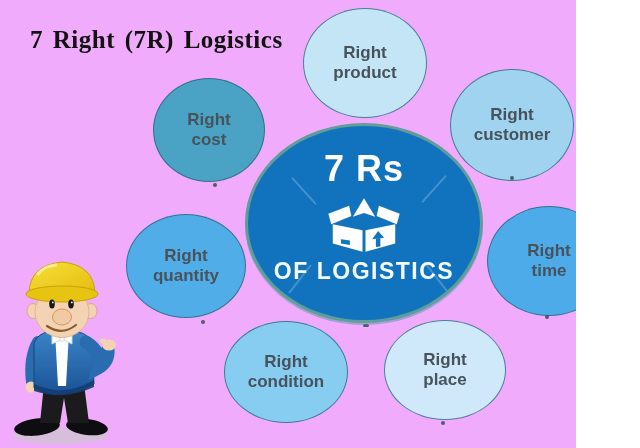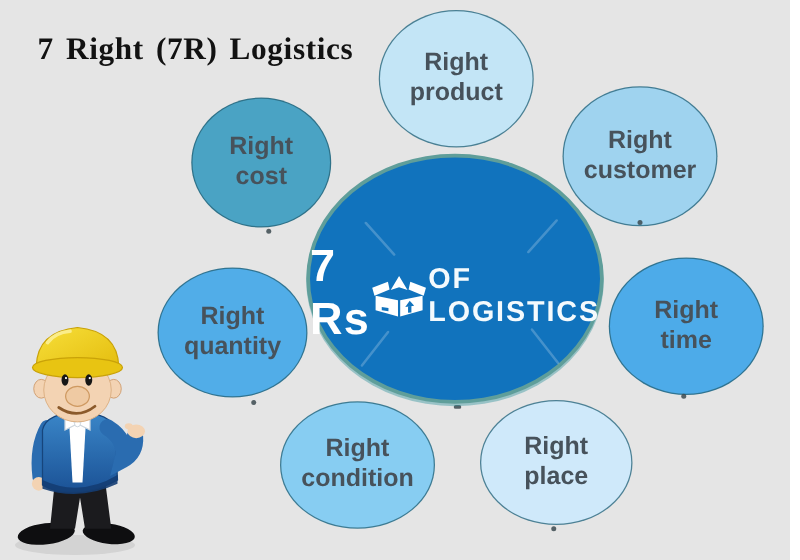--- a/index.html
+++ b/index.html
@@ -1,38 +1,38 @@
 <!DOCTYPE html>
 <html><head>
 <meta charset="utf-8">
 <style>
   html,body{margin:0;padding:0;background:#fff;}
   .stage{
-    position:relative;width:632px;height:448px;background:#e5e5e5;overflow:hidden;
+    position:relative;width:576px;height:448px;background:#f0abfc;overflow:hidden;
     font-family:"Liberation Sans",sans-serif;
   }
   .page-title{
     position:absolute;left:30px;top:26px;
     font-family:"Liberation Serif",serif;font-weight:700;font-size:25px;color:#121212;
     letter-spacing:.5px;word-spacing:3px;white-space:nowrap;
   }
   .node{
     position:absolute;border-radius:50%;
     border:1.6px solid rgba(40,100,120,.78);
     display:flex;align-items:center;justify-content:center;text-align:center;
     box-sizing:border-box;
   }
   .node .lbl{
-    font-weight:700;font-size:20px;line-height:1.18;color:#47525b;
+    font-weight:700;font-size:17px;line-height:1.18;color:#47525b;
     white-space:pre-line;
   }
   .center-ellipse{
     position:absolute;left:245px;top:123px;width:238px;height:200px;border-radius:50%;
     border:3px solid #5f9e9a;box-sizing:border-box;
-    display:flex;flex-direction:row;align-items:center;justify-content:flex-start;
+    display:flex;flex-direction:column;align-items:center;justify-content:flex-start;
     padding-top:22px;z-index:5;
     box-shadow:0 2px 0 rgba(58,150,160,.45);
   }
   .center-heading{font-weight:700;font-size:36px;color:#fff;letter-spacing:1px;}
   .center-sub{font-weight:700;font-size:23px;color:#f4fafd;letter-spacing:1.5px;margin-top:4px;}
   .box-icon{margin-top:6px;}
   .spoke{position:absolute;width:36px;height:2px;background:rgba(255,255,255,.22);border-radius:2px;}
   .spoke.s1{left:38px;top:64px;transform:rotate(48deg);}
   .spoke.s2{left:34px;top:152px;transform:rotate(-52deg);}
   .spoke.s3{left:168px;top:62px;transform:rotate(-48deg);}

